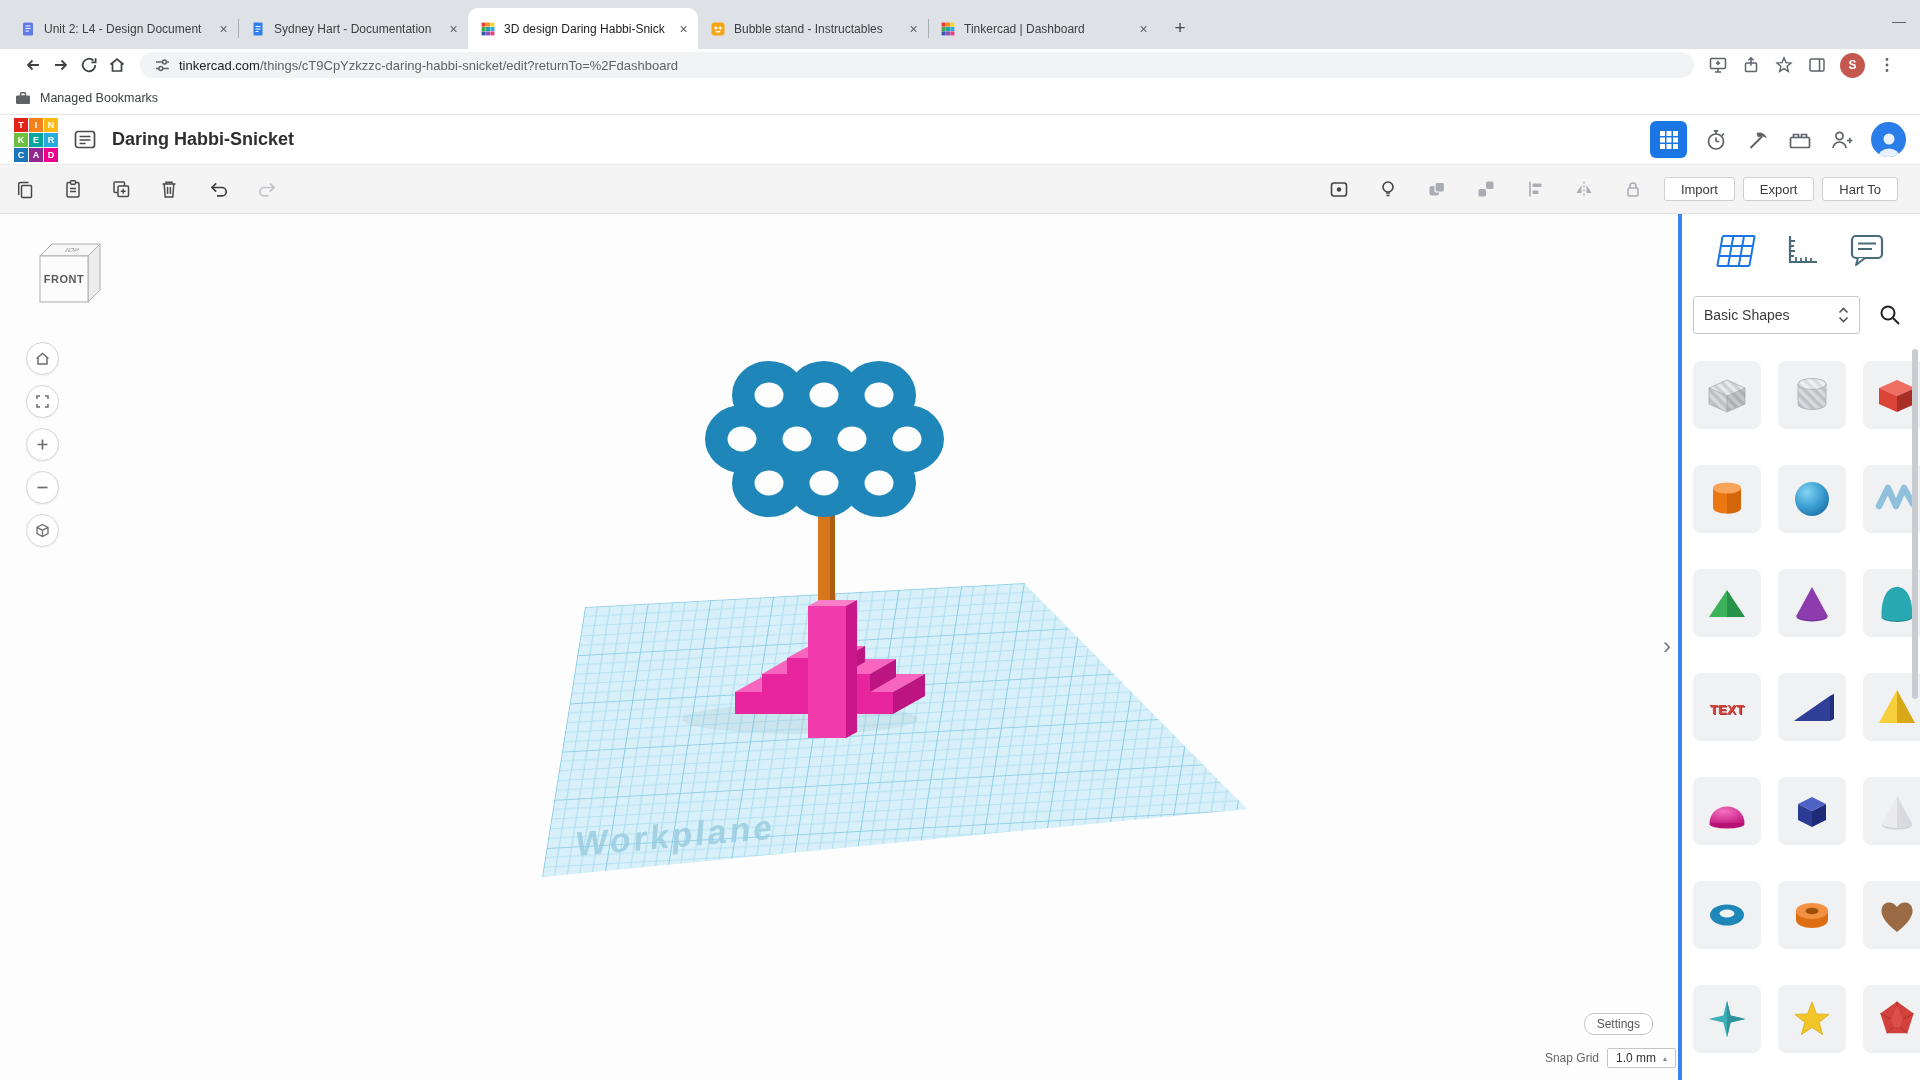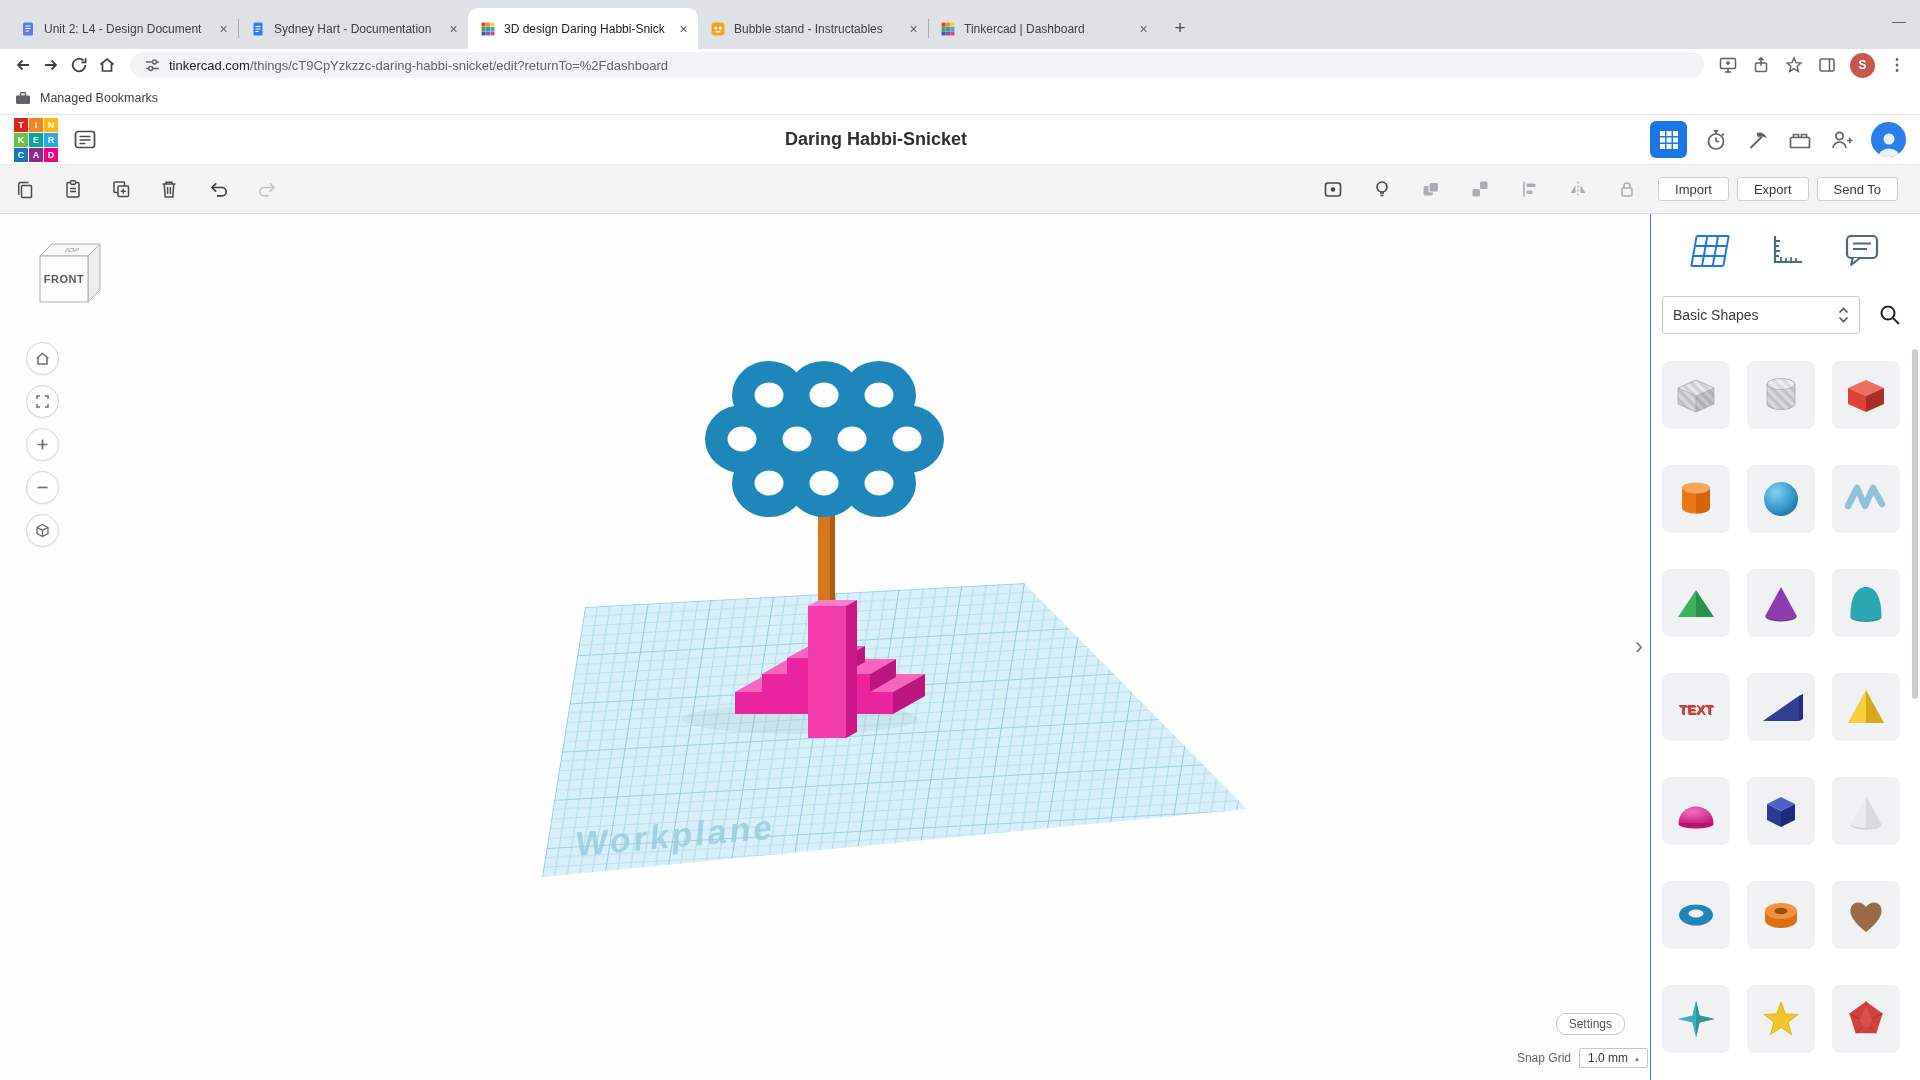--- a/index.html
+++ b/index.html
@@ -16,21 +16,21 @@
     width:1px; background:#A9ADB3; }
   .tab-title { flex:1; white-space:nowrap; overflow:hidden; }
   .tab-close { width:17px; height:17px; border-radius:50%; flex:0 0 17px; display:flex;
     align-items:center; justify-content:center; font-size:14px; color:#5F6368; }
   .favicon { width:16px; height:16px; flex:0 0 16px; display:flex; }
   .newtab { width:28px; height:28px; margin:0 0 7px 8px; display:flex; align-items:center;
     justify-content:center; font-size:19px; color:#474B50; border-radius:50%; }
   .win-dash { position:absolute; right:14px; top:13px; color:#5F6368; font-size:14px; }
 
   
-  .navbar { height:32px; background:#fff; display:flex; align-items:center; padding:0 10px; gap:2px; }
+  .navbar { height:32px; background:#fff; display:flex; align-items:center; padding:0 20px; gap:2px; }
   .nav-btn { width:26px; height:26px; border-radius:50%; display:flex; align-items:center;
     justify-content:center; }
   .omnibox { flex:1; height:26px; background:#F1F3F4; border-radius:13px; display:flex;
     align-items:center; padding:0 14px; margin:0 8px; font-size:13px; gap:9px; }
   .url-domain { color:#202124; }
   .url-path { color:#5F6368; }
   .chrome-avatar { width:25px; height:25px; border-radius:50%; background:#C5584E; color:#fff;
     font-size:12px; font-weight:bold; display:flex; align-items:center; justify-content:center; }
   .nav-right { display:flex; align-items:center; gap:13px; padding:0 4px; }
 
@@ -41,21 +41,21 @@
   
   .tc-header { height:50px; background:#fff; display:flex; align-items:center; padding:0 14px;
     border-bottom:1px solid #ECECEC; }
   .tc-logo { display:grid; grid-template-columns:repeat(3,14px); grid-auto-rows:14px; gap:1px; }
   .tc-logo span { display:flex; align-items:center; justify-content:center; color:#fff;
     font-size:9px; font-weight:bold; }
   .lg0{background:#E2231A}.lg1{background:#F5821F}.lg2{background:#FDB913}
   .lg3{background:#6FBE44}.lg4{background:#00A6A0}.lg5{background:#29ABE2}
   .lg6{background:#1B75BB}.lg7{background:#92278F}.lg8{background:#EC008C}
   .doc-menu-btn { margin-left:14px; display:flex; }
-  .tc-title { margin-left:4px; font-size:18px; font-weight:bold; color:#2E2E2E; flex:1;text-align:center; }
+  .tc-title { margin-left:14px; font-size:18px; font-weight:bold; color:#2E2E2E; flex:1; }
   .tc-header-right { display:flex; align-items:center; gap:16px; }
   .grid-btn { width:37px; height:37px; background:#1B76E5; border-radius:6px; display:flex;
     align-items:center; justify-content:center; }
   .hdr-ic { display:flex; }
   .tc-avatar { width:35px; height:35px; border-radius:50%; background:#2B7DE9; overflow:hidden;
     display:flex; align-items:flex-end; justify-content:center; }
 
   
   .tc-toolbar { height:49px; background:#F4F4F5; border-bottom:1px solid #E0E0E0; display:flex;
     align-items:center; padding:0 22px 0 14px; }
@@ -81,21 +81,21 @@
     align-items:center; justify-content:center; color:#7A7A7A; font-size:24px; }
   .settings-btn { position:absolute; right:25px; bottom:45px; background:#fff; border:1px solid #C8C8C8;
     border-radius:10px; font-size:12px; color:#555; padding:3px 12px; }
   .snap-row { position:absolute; right:2px; bottom:12px; display:flex; align-items:center; gap:8px;
     font-size:12px; color:#666; }
   .snap-box { background:#fff; border:1px solid #C6C6C6; border-radius:2px; padding:2px 8px;
     color:#333; display:flex; gap:7px; align-items:center; }
   .snap-arrow { font-size:8px; color:#888; }
 
   
-  .panel { width:270px; border-left:1px solid #3b82f6; background:#fff; position:relative;
+  .panel { width:242px; border-left:4px solid #3b82f6; background:#fff; position:relative;
     padding:14px 10px 12px 11px; }
   .panel-tools { height:44px; display:flex; align-items:center; justify-content:space-around; padding:0 10px; }
   .panel-tool { display:flex; }
   .search-row { margin-top:23px; display:flex; align-items:center; gap:10px; }
   .dropdown { flex:1; height:38px; border:1px solid #C9C9C9; border-radius:3px; display:flex;
     align-items:center; padding:0 10px; font-size:14px; color:#3A3A3A; background:#fff; }
   .dd-label { flex:1; }
   .search-btn { width:40px; height:40px; display:flex; align-items:center; justify-content:center;
     background:none; border:none; padding:0; }
   .shape-grid { margin-top:26px; display:grid; grid-template-columns:repeat(3,68px); gap:36px 17px;text-align:right; }
@@ -429,21 +429,21 @@
     <span class="tb-ic">
       <svg width="22" height="22">
           <rect x="6" y="10" width="10" height="8" rx="1.5" fill="none" stroke="#A9ADB3" stroke-width="1.6"></rect>
           <path d="M8,10 V8 a3,3 0 0 1 6,0 v2" fill="none" stroke="#A9ADB3" stroke-width="1.6"></path>
         </svg>
     </span>
   </div>
   <div class="tb-buttons">
     <button class="tb-btn">Import</button>
     <button class="tb-btn">Export</button>
-    <button class="tb-btn">Send To</button>
+    <button class="tb-btn">Hart To</button>
   </div>
 </div>
 
 <div class="workspace">
   <div class="canvas">
     <svg class="scene" width="1650" height="866" viewBox="0 0 1650 866">
       <defs>
         <pattern id="wpgrid" width="5" height="5" patternUnits="userSpaceOnUse" patternTransform="matrix(12.54,-0.686,-1.536,9.643,585,393)">
           <rect width="5" height="5" fill="#D7F0F9"></rect>
           <path d="M1,0 V5 M2,0 V5 M3,0 V5 M4,0 V5 M0,1 H5 M0,2 H5 M0,3 H5 M0,4 H5" stroke="#ADDCEE" stroke-width="0.08"></path>

